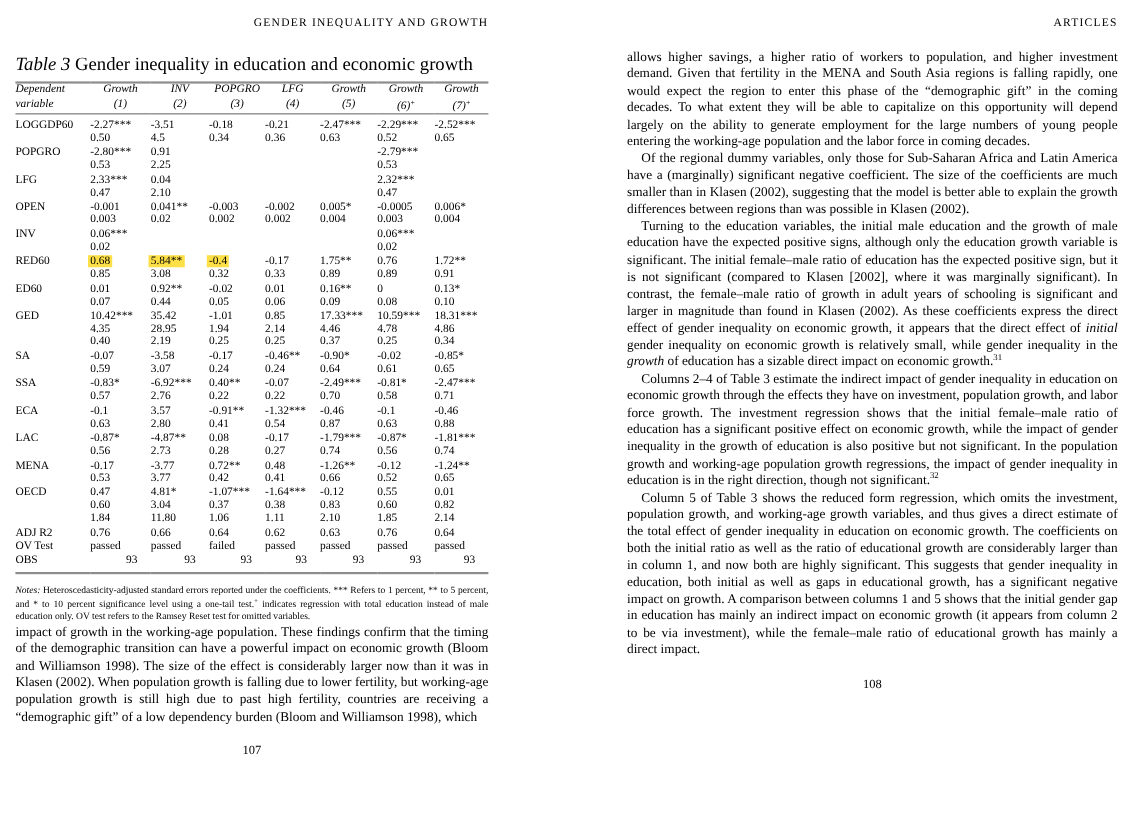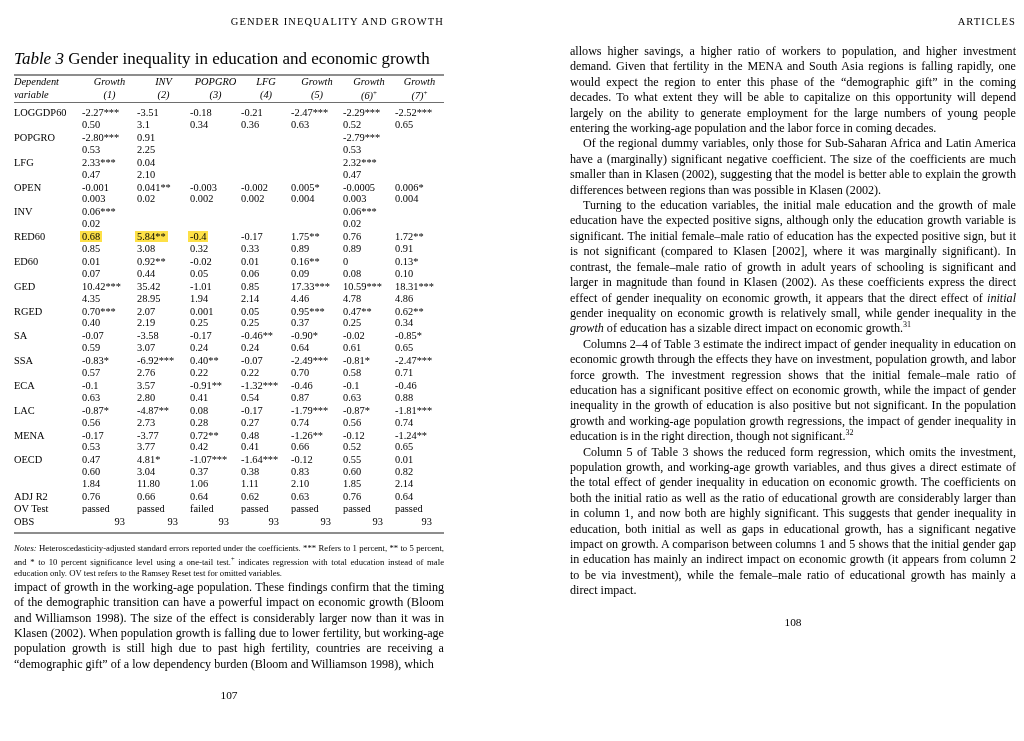--- a/index.html
+++ b/index.html
@@ -195,21 +195,21 @@
             <td class="num">-3.51</td>
             <td class="num">-0.18</td>
             <td class="num">-0.21</td>
             <td class="num">-2.47***</td>
             <td class="num">-2.29***</td>
             <td class="num">-2.52***</td>
           </tr>
           <tr class="se">
             <td class="varname">&nbsp;</td>
             <td class="num">0.50</td>
-            <td class="num">3.1</td>
+            <td class="num">4.5</td>
             <td class="num">0.34</td>
             <td class="num">0.36</td>
             <td class="num">0.63</td>
             <td class="num">0.52</td>
             <td class="num">0.65</td>
           </tr>
           <tr class="coef">
             <td class="varname">POPGRO</td>
             <td class="num">-2.80***</td>
             <td class="num">0.91</td>
@@ -341,30 +341,20 @@
           </tr>
           <tr class="se">
             <td class="varname">&nbsp;</td>
             <td class="num">4.35</td>
             <td class="num">28.95</td>
             <td class="num">1.94</td>
             <td class="num">2.14</td>
             <td class="num">4.46</td>
             <td class="num">4.78</td>
             <td class="num">4.86</td>
-          </tr>
-          <tr class="coef">
-            <td class="varname">RGED</td>
-            <td class="num">0.70***</td>
-            <td class="num">2.07</td>
-            <td class="num">0.001</td>
-            <td class="num">0.05</td>
-            <td class="num">0.95***</td>
-            <td class="num">0.47**</td>
-            <td class="num">0.62**</td>
           </tr>
           <tr class="se">
             <td class="varname">&nbsp;</td>
             <td class="num">0.40</td>
             <td class="num">2.19</td>
             <td class="num">0.25</td>
             <td class="num">0.25</td>
             <td class="num">0.37</td>
             <td class="num">0.25</td>
             <td class="num">0.34</td>

